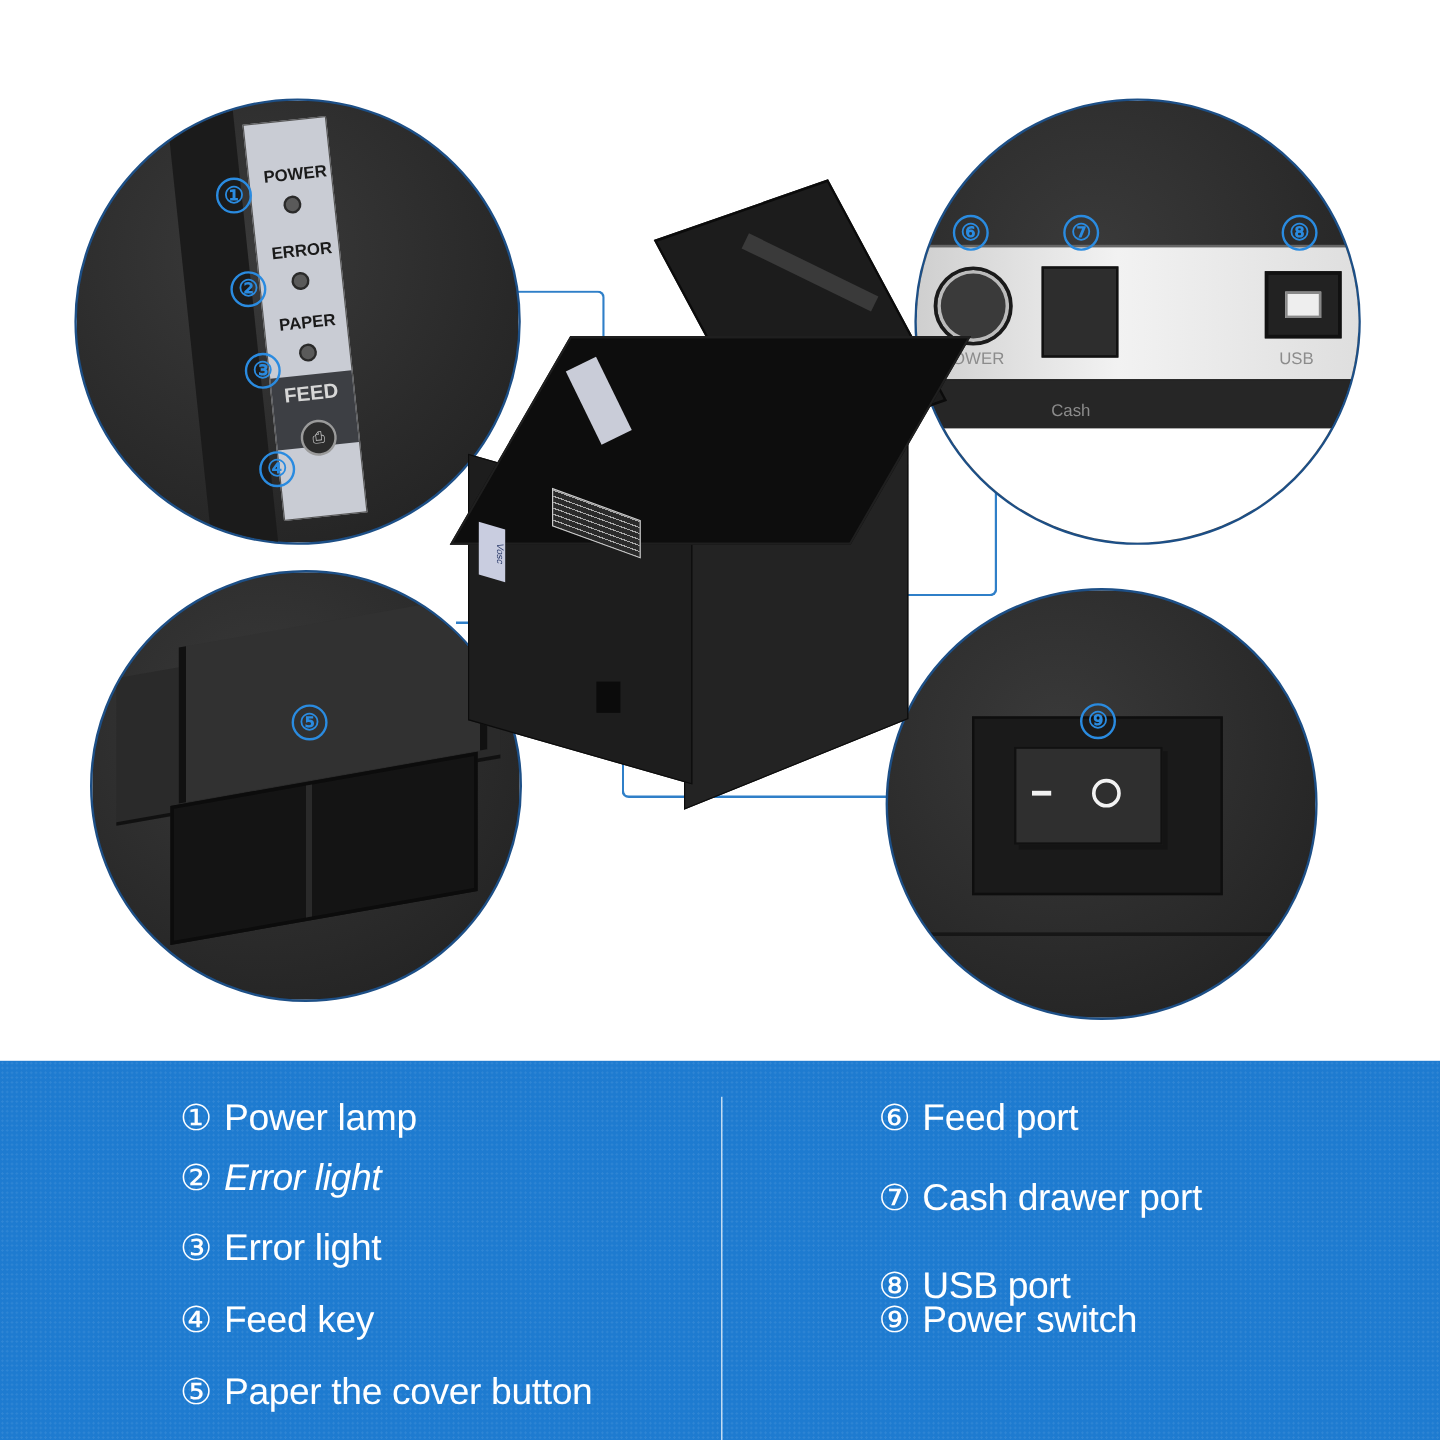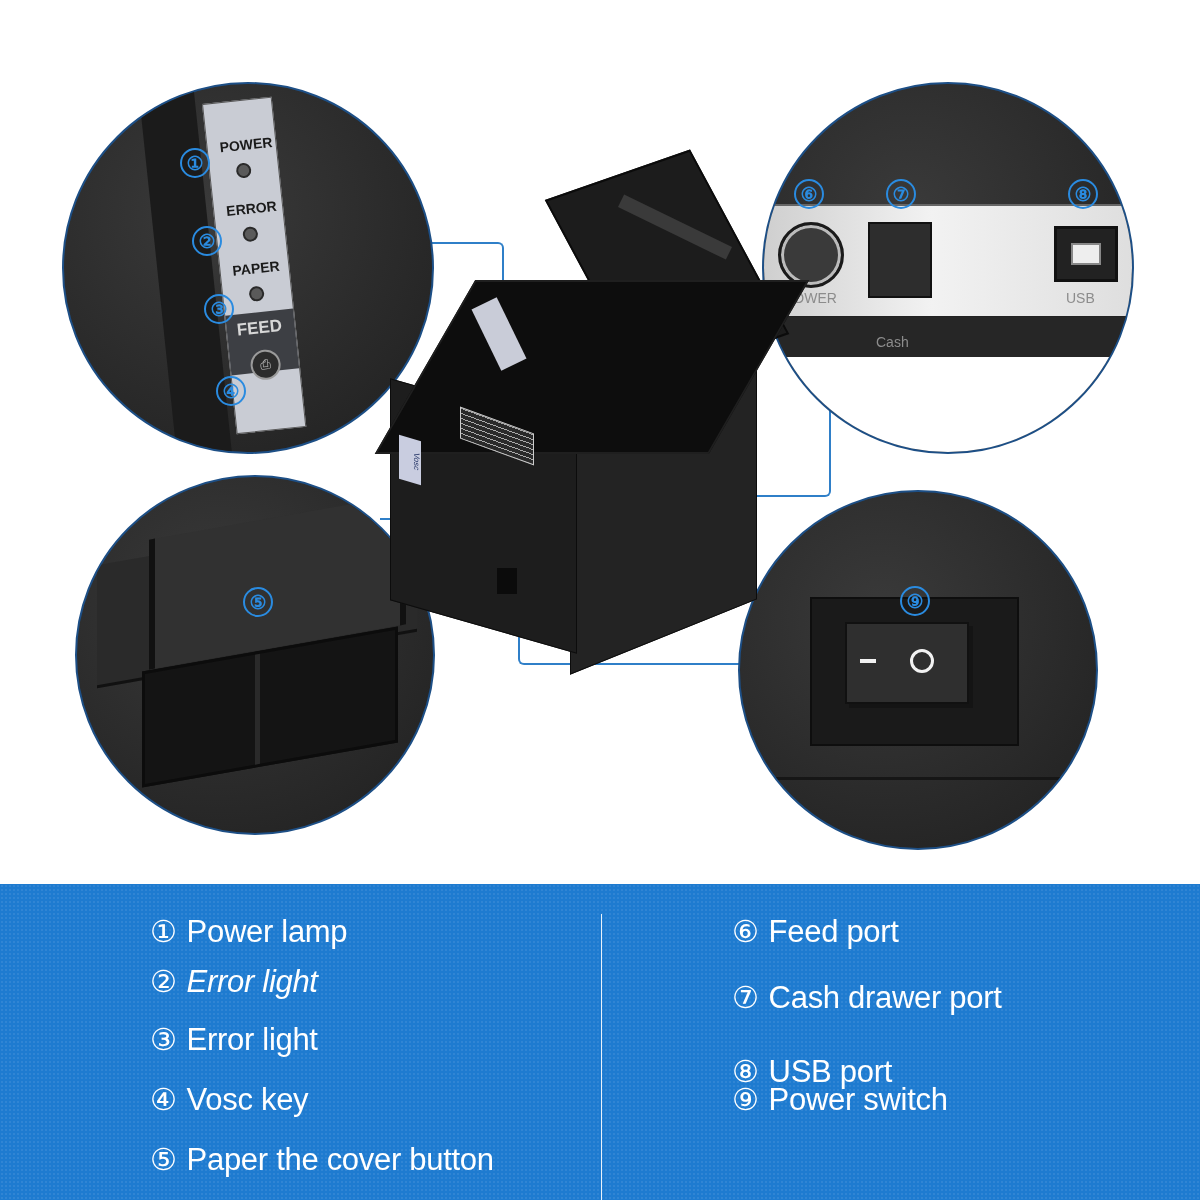--- a/index.html
+++ b/index.html
@@ -173,21 +173,21 @@
     <div class="brand">Vosc</div>
     <div class="usb-hole"></div>
   </div>
 </div>
 
 <div class="legend">
   <div class="col col-left">
     <div class="item" style="top:0px;"><span class="num">①</span><span>Power lamp</span></div>
     <div class="item" style="top:50px;font-style:italic;"><span class="num">②</span><span>Error light</span></div>
     <div class="item" style="top:108px;"><span class="num">③</span><span>Error light</span></div>
-    <div class="item" style="top:168px;"><span class="num">④</span><span>Vosc key</span></div>
+    <div class="item" style="top:168px;"><span class="num">④</span><span>Feed key</span></div>
     <div class="item" style="top:228px;"><span class="num">⑤</span><span>Paper the cover button</span></div>
   </div>
   <div class="divider"></div>
   <div class="col col-right">
     <div class="item" style="top:0px;"><span class="num">⑥</span><span>Feed port</span></div>
     <div class="item" style="top:66px;"><span class="num">⑦</span><span>Cash drawer port</span></div>
     <div class="item" style="top:108px;margin-top:32px;"><span class="num">⑧</span><span>USB port</span></div>
     <div class="item" style="top:168px;"><span class="num">⑨</span><span>Power switch</span></div>
   </div>
 </div>

